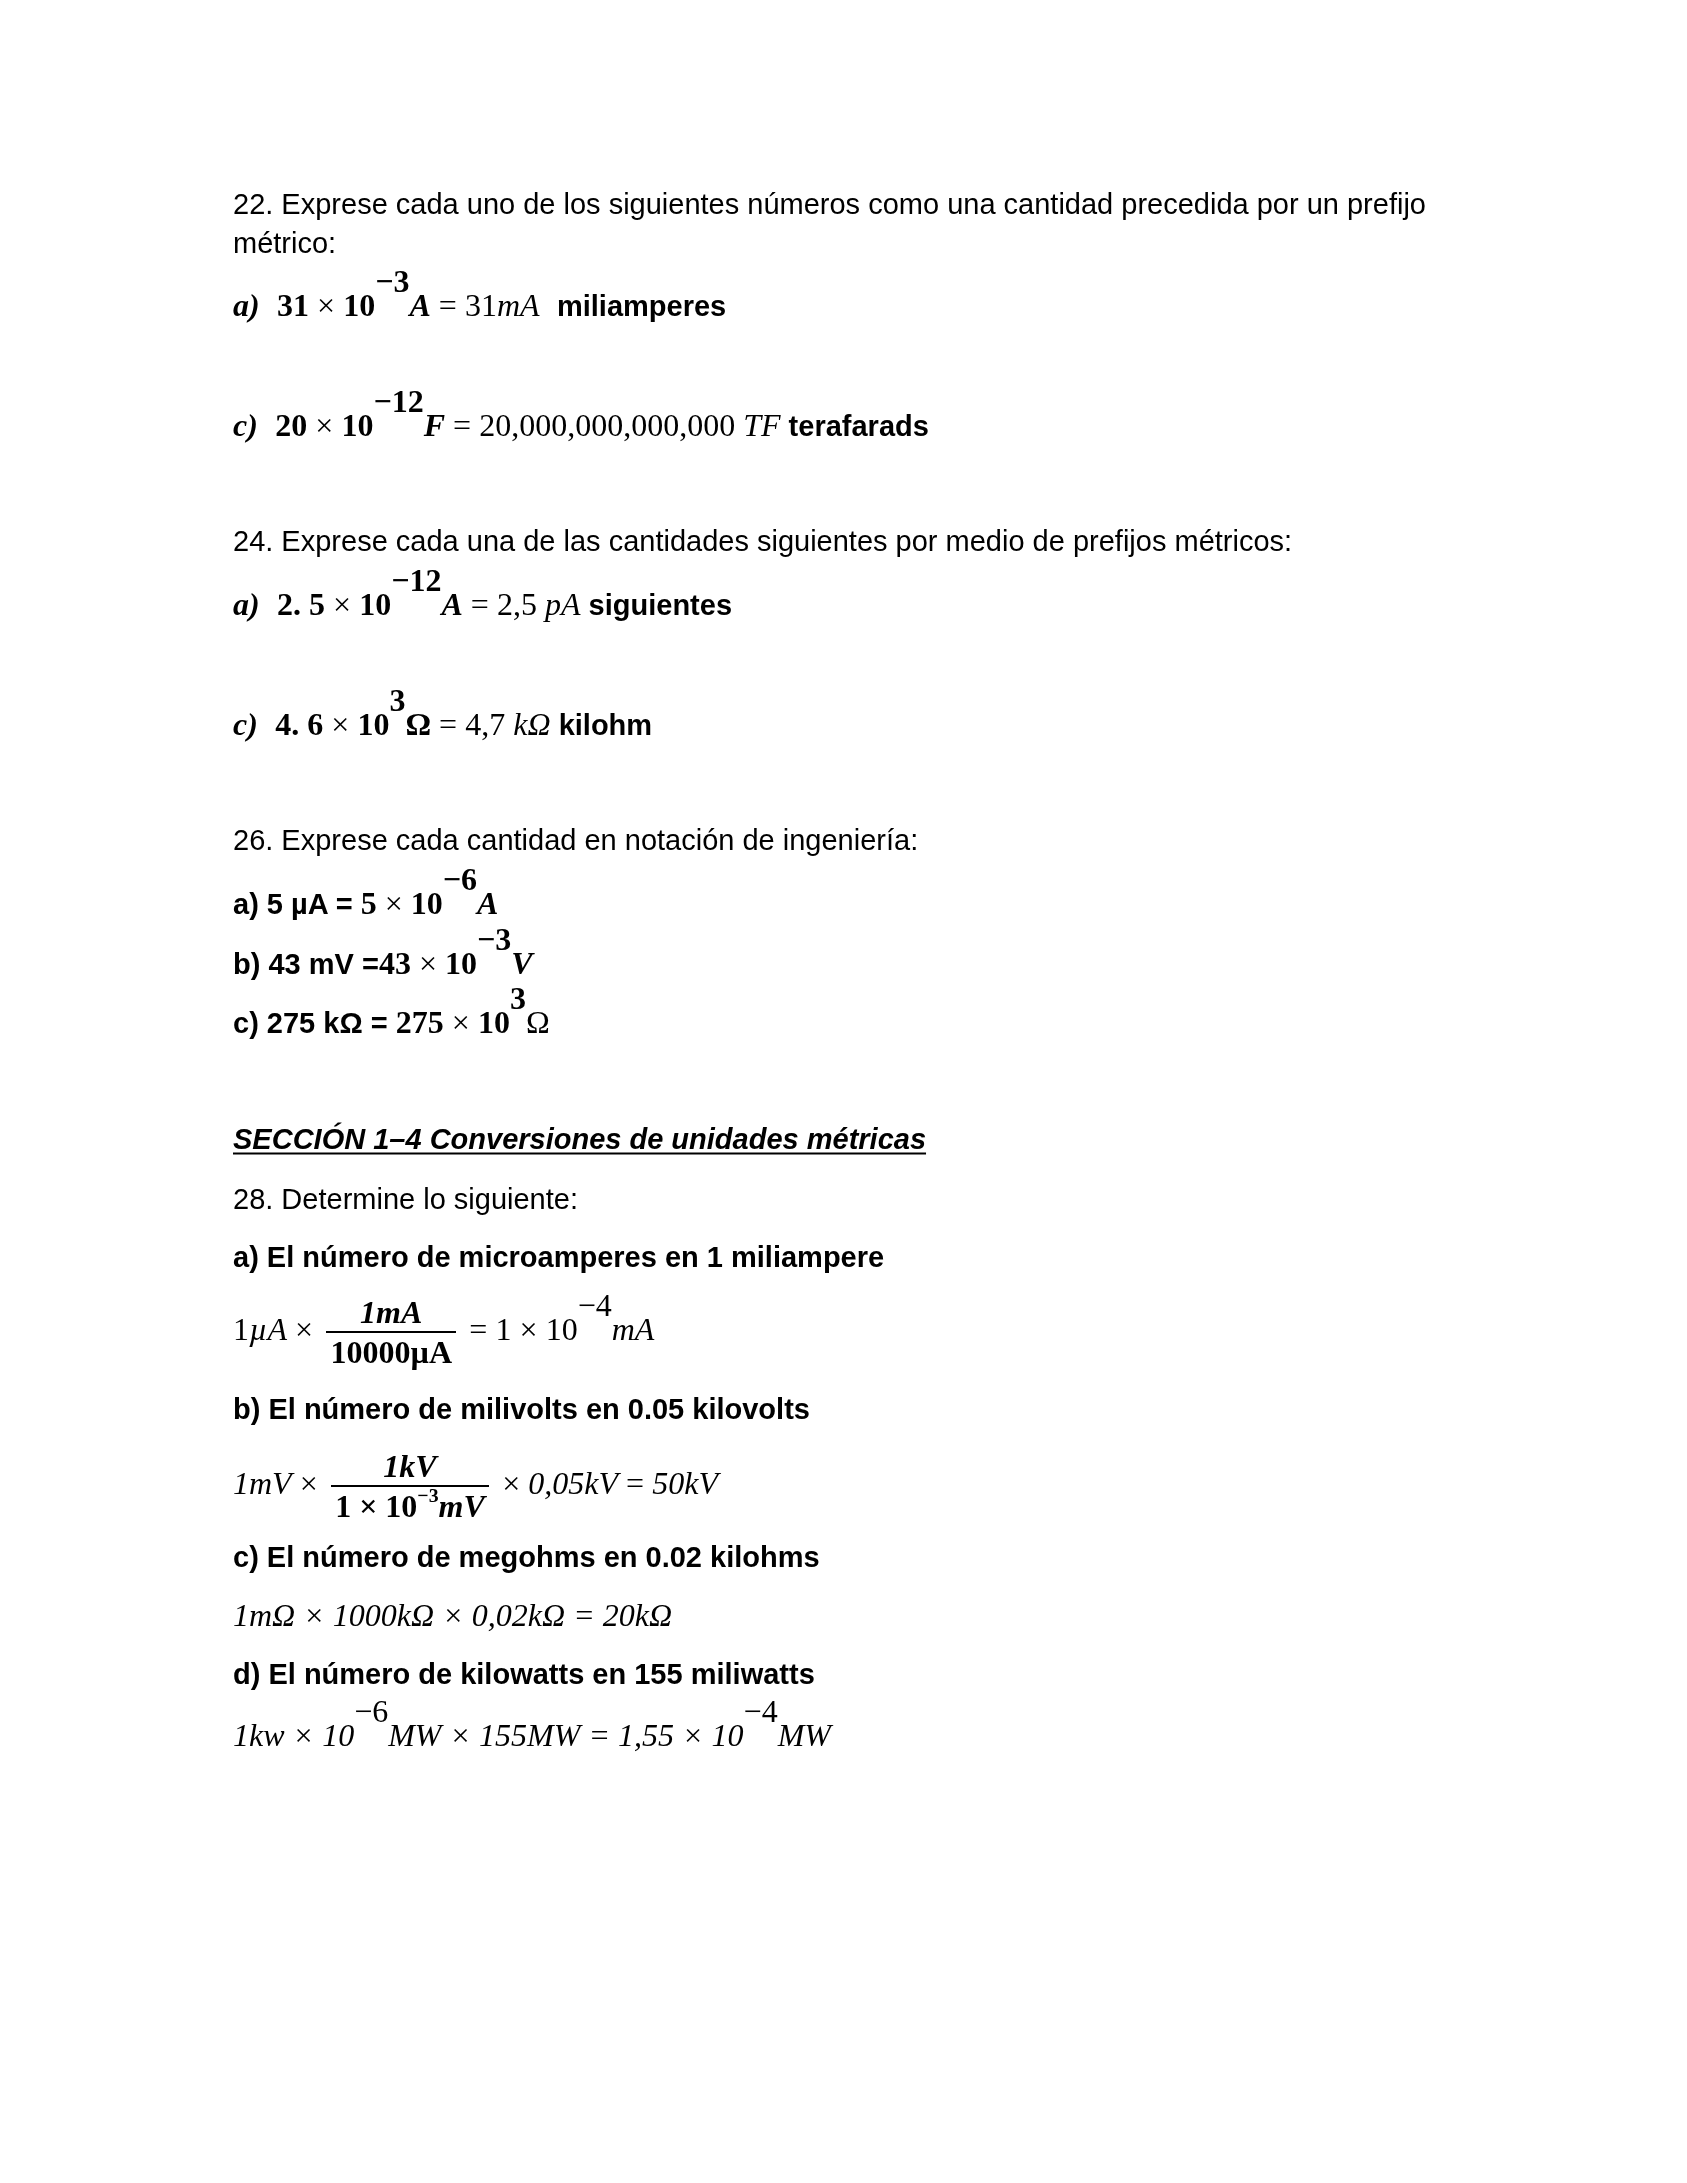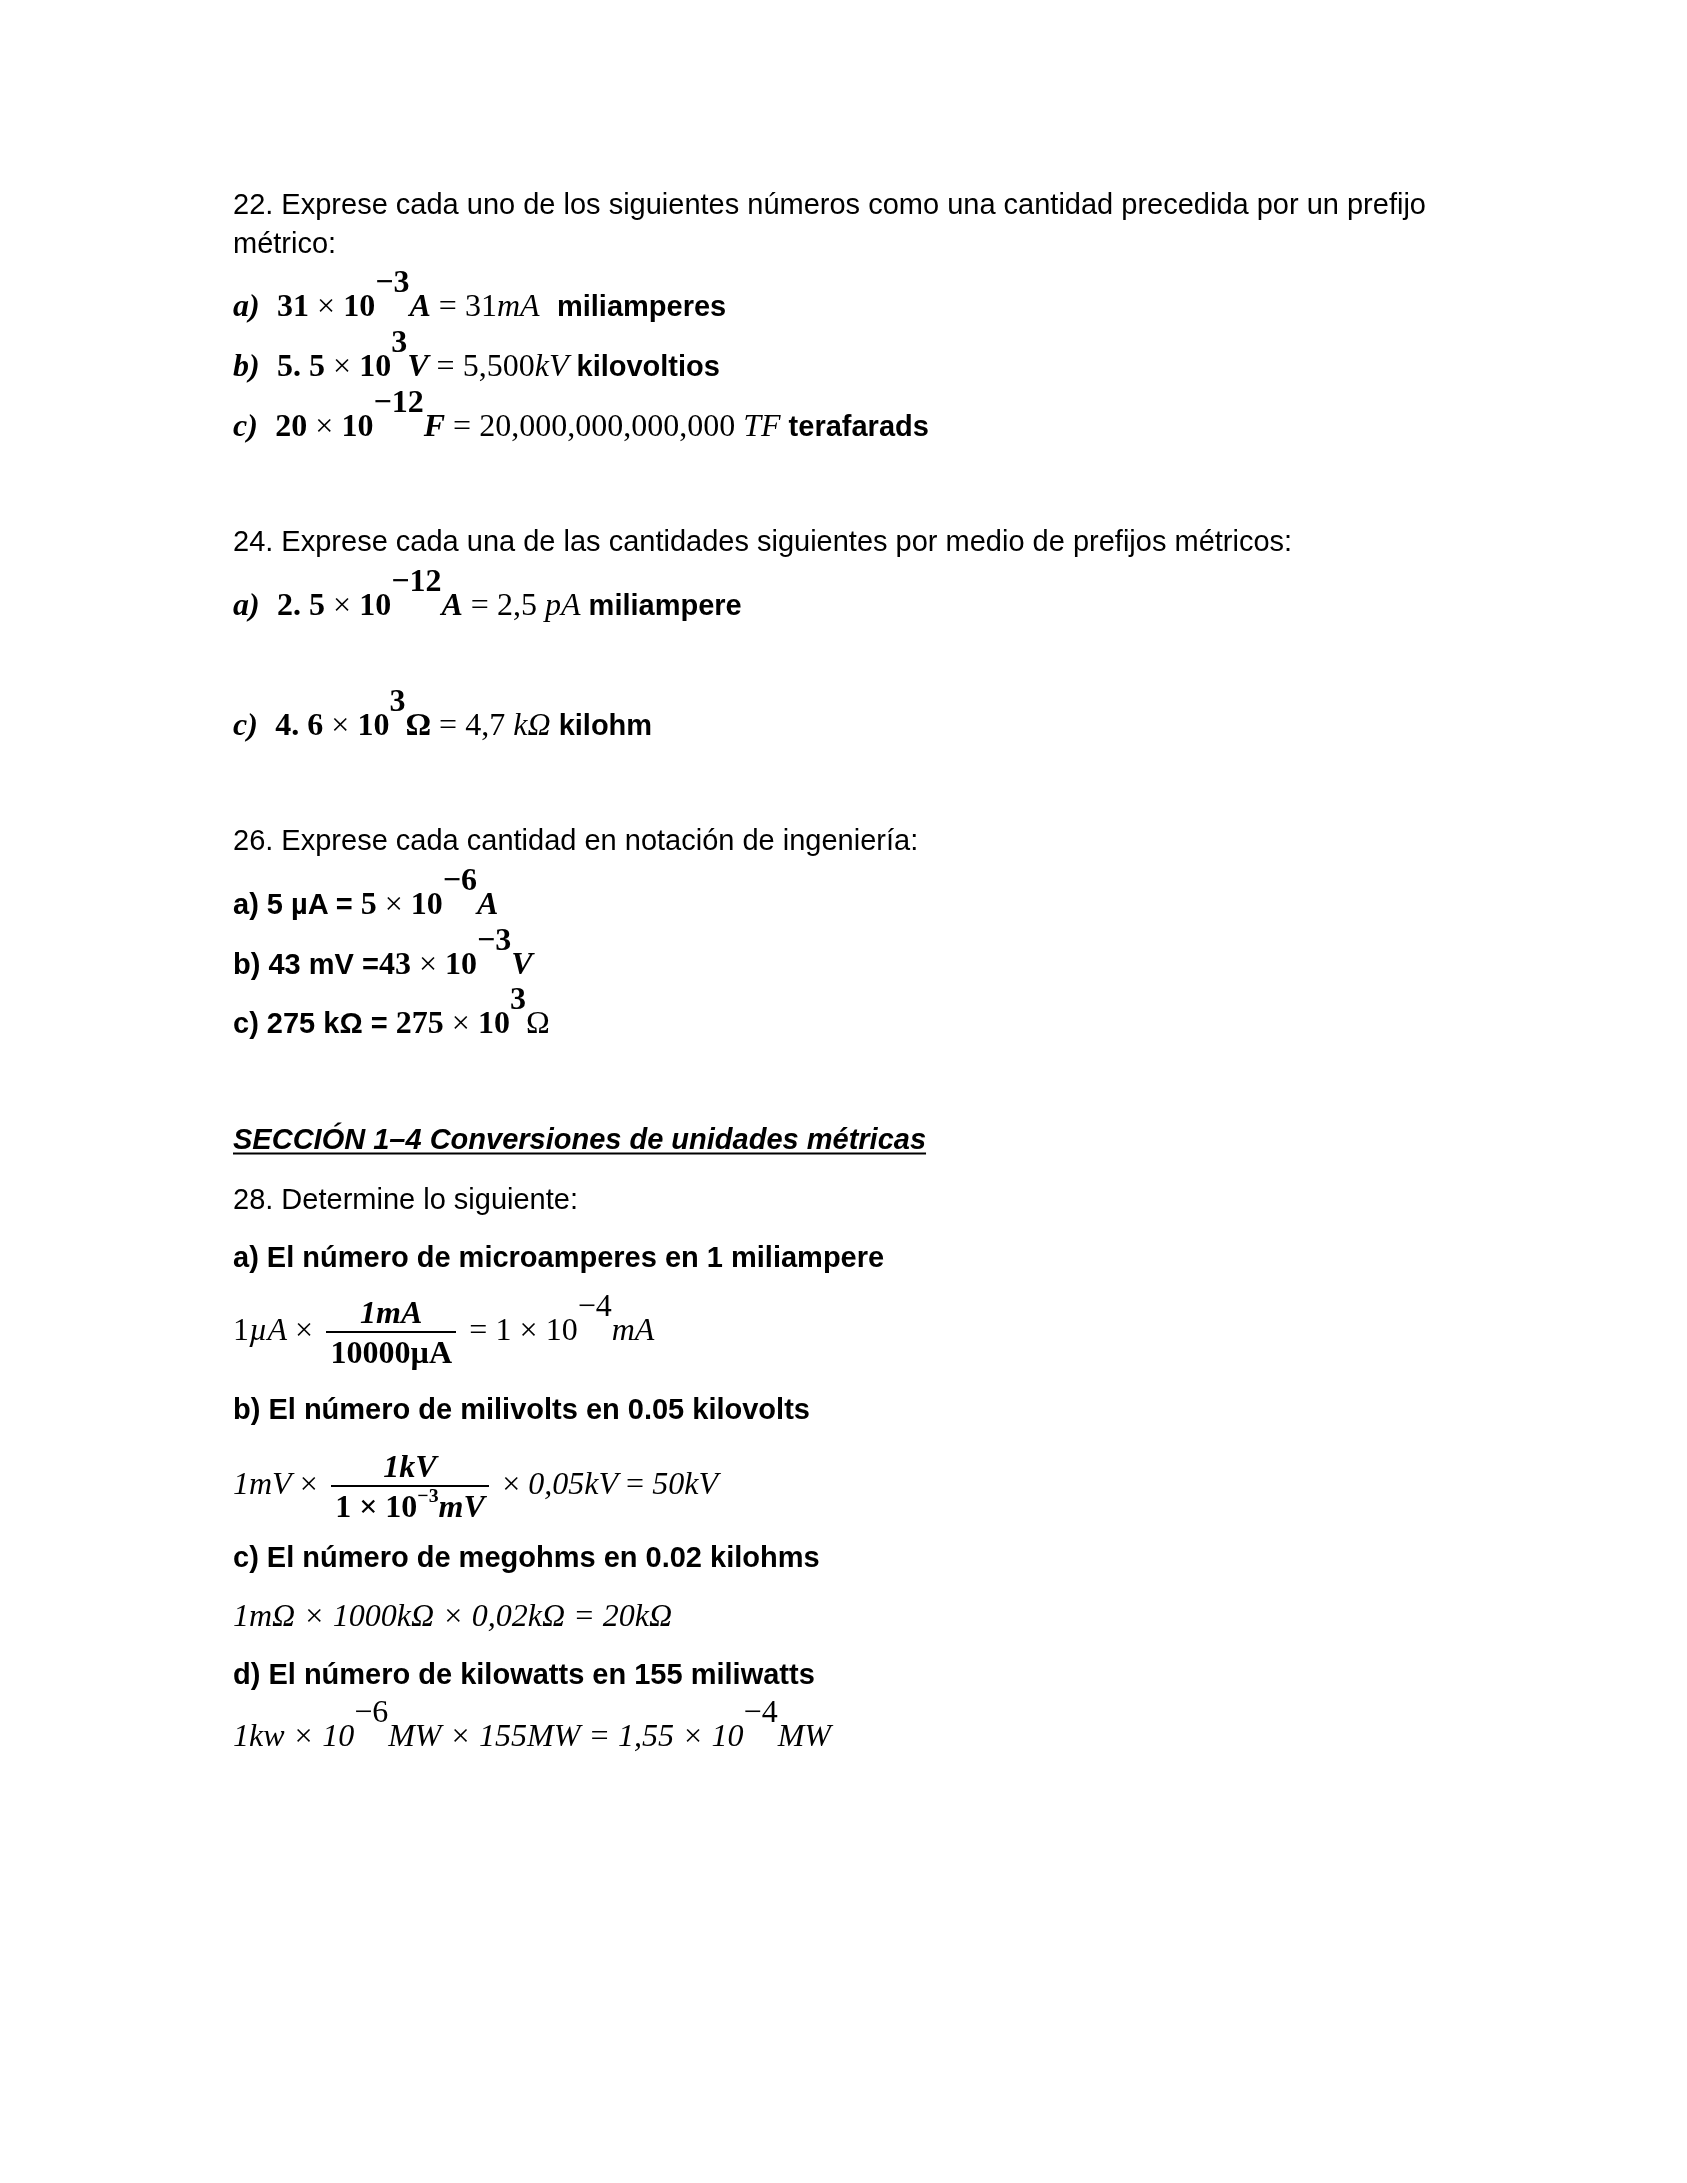--- a/index.html
+++ b/index.html
@@ -33,29 +33,20 @@
   <div class="line" style="top:303px">
     <span class="math mi mb">a)</span><span class="sp"></span>
     <span class="math mb">31</span>
     <span class="math">×</span>
     <span class="math mb">10</span><sup class="math mb">−3</sup><span class="math mi mb">A</span>
     <span class="math">=</span>
     <span class="math">31</span><span class="math mi">mA</span><span class="sp"></span>
     <span class="b">miliamperes</span>
   </div>
 
-  <div class="line" style="top:363px">
-    <span class="math mi mb">b)</span><span class="sp"></span>
-    <span class="math mb">5. 5</span>
-    <span class="math">×</span>
-    <span class="math mb">10</span><sup class="math mb">3</sup><span class="math mi mb">V</span>
-    <span class="math">=</span>
-    <span class="math">5,500</span><span class="math mi">kV</span>
-    <span class="b">kilovoltios</span>
-  </div>
 
   <div class="line" style="top:423px">
     <span class="math mi mb">c)</span><span class="sp"></span>
     <span class="math mb">20</span>
     <span class="math">×</span>
     <span class="math mb">10</span><sup class="math mb">−12</sup><span class="math mi mb">F</span>
     <span class="math">=</span>
     <span class="math">20,000,000,000,000</span>
     <span class="math mi">TF</span>
     <span class="b">terafarads</span>
@@ -64,21 +55,21 @@
   <div class="line q" style="top:541px">24. Exprese cada una de las cantidades siguientes por medio de prefijos métricos:</div>
 
   <div class="line" style="top:602px">
     <span class="math mi mb">a)</span><span class="sp"></span>
     <span class="math mb">2. 5</span>
     <span class="math">×</span>
     <span class="math mb">10</span><sup class="math mb">−12</sup><span class="math mi mb">A</span>
     <span class="math">=</span>
     <span class="math">2,5</span>
     <span class="math mi">pA</span>
-    <span class="b">miliampere</span>
+    <span class="b">siguientes</span>
   </div>
 
 
   <div class="line" style="top:722px">
     <span class="math mi mb">c)</span><span class="sp"></span>
     <span class="math mb">4. 6</span>
     <span class="math">×</span>
     <span class="math mb">10</span><sup class="math mb">3</sup><span class="math mb">Ω</span>
     <span class="math">=</span>
     <span class="math">4,7</span>

